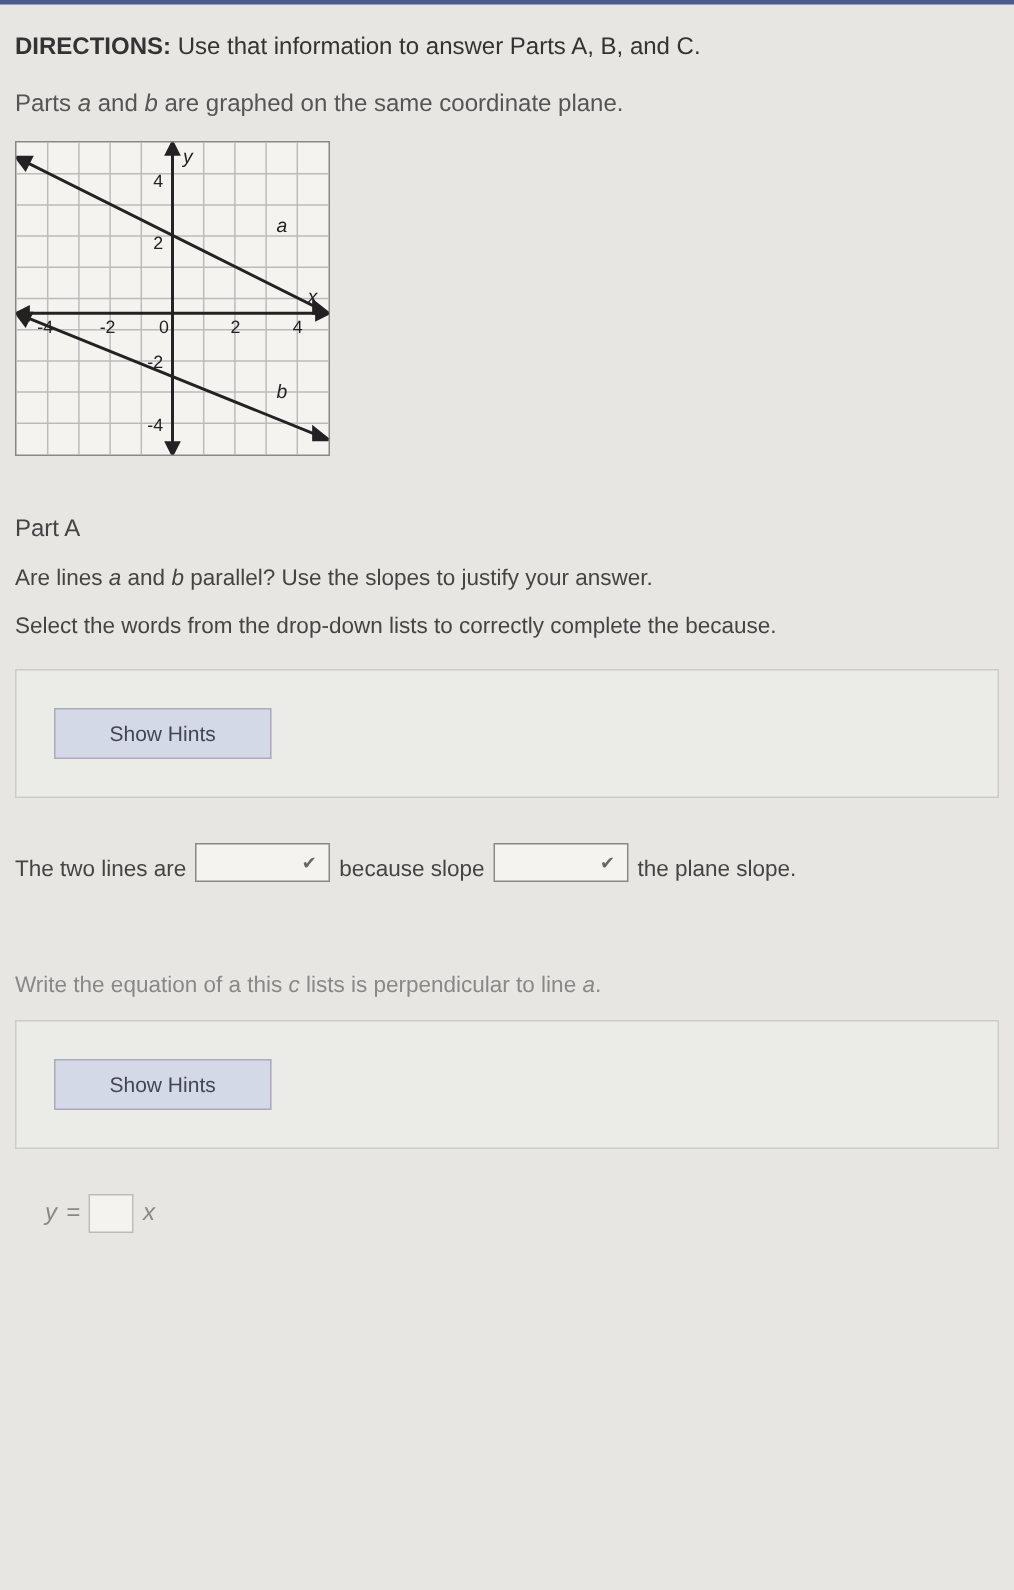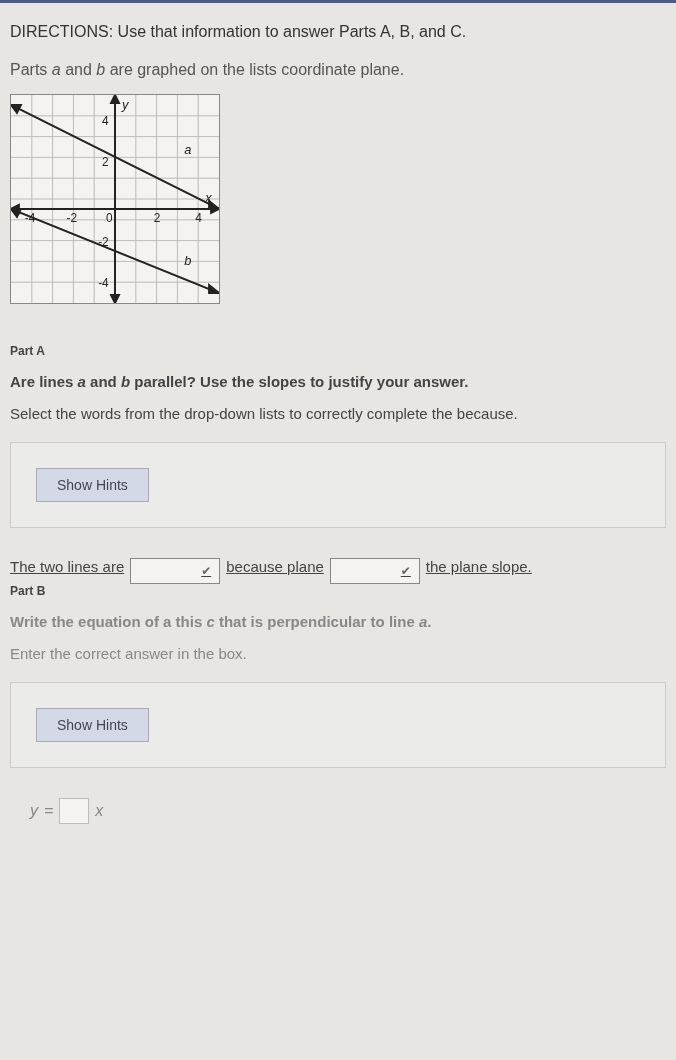--- a/index.html
+++ b/index.html
@@ -10,75 +10,74 @@
       height: 1060px;
       padding: 20px 10px;
       color: #444;
       border-top: 3px solid #4a5a8a;
     }
     .directions {
       font-size: 16px;
       margin-bottom: 20px;
       color: #333;
     }
-    .directions b { font-weight: normal; margin-top: 47px; }
+    .directions b { font-weight: bold; margin-top: 47px; }
     .intro {
       font-size: 16px;
       margin-bottom: 15px;
       color: #555;
     }
     .italic { font-style: italic; }
     .graph {
       width: 210px;
       height: 210px;
       background: #f5f3f0;
       border: 1px solid #888;
       position: relative;
       margin-bottom: 40px;
     }
     .graph svg { width: 100%; height: 100%; }
     .part-label {
-      font-weight: bold;
-      font-size: 12px;
+      font-weight: normal;
+      font-size: 16px;
       margin-bottom: 15px;
       color: #444;
     }
     .question {
       font-size: 15px;
       margin-bottom: 15px;
       color: #444;
-      font-weight: bold;
     }
     .instruction {
       font-size: 15px;
       margin-bottom: 20px;
       color: #444;
     }
     .hints-container {
       border: 1px solid #ccc;
       background: #ebebe7;
       padding: 25px;
       margin-bottom: 30px;
     }
     .show-hints-btn {
       background: #d4d9e8;
       border: 1px solid #aab;
-      padding: 8px 20px;
+      padding: 8px 36px;
       font-size: 14px;
       color: #445;
       cursor: pointer;
     }
     .sentence-row {
       display: flex;
-      align-items: flex-start;
+      align-items: flex-end;
       gap: 6px;
       flex-wrap: wrap;
       font-size: 15px;
-      color: #444;
-      text-decoration: underline;
+      margin-bottom: 60px;
+      color: #444;
     }
     .dropdown {
       border: 1px solid #888;
       background: #f5f3f0;
       padding: 4px 8px;
       min-width: 90px;
       height: 26px;
       display: inline-flex;
       align-items: center;
       justify-content: flex-end;
@@ -110,21 +109,21 @@
   </style>
 </head>
 <body>
 
 <div class="directions">
   <b>DIRECTIONS:</b>
   <span>Use that information to answer Parts A, B, and C.</span>
 </div>
 
 <div class="intro">
-  <span>Parts </span><span class="italic">a</span><span> and </span><span class="italic">b</span><span> are graphed on the lists coordinate plane.</span>
+  <span>Parts </span><span class="italic">a</span><span> and </span><span class="italic">b</span><span> are graphed on the same coordinate plane.</span>
 </div>
 
 <div class="graph">
   <svg viewBox="0 0 210 210">
 
     <g stroke="#bbb" stroke-width="1">
       <line x1="0" y1="21" x2="210" y2="21"></line>
         <line x1="0" y1="42" x2="210" y2="42"></line>
       <line x1="0" y1="63" x2="210" y2="63"></line>
         <line x1="0" y1="84" x2="210" y2="84"></line>
@@ -192,35 +191,33 @@
 
 <div class="hints-container">
   <button class="show-hints-btn">Show Hints</button>
 </div>
 
 <div class="sentence-row">
   <span>The two lines are</span>
   <div class="dropdown">
     <span class="chevron">✔</span>
   </div>
-  <span>because plane</span>
+  <span>because slope</span>
   <div class="dropdown">
     <span class="chevron">✔</span>
   </div>
   <span>the plane slope.</span>
 </div>
 
 <div class="part-b">
-  <div class="part-label">Part B</div>
 
   <div class="question">
-    <span>Write the equation of a this </span><span class="italic">c</span><span> that is perpendicular to line </span><span class="italic">a</span><span>.</span>
-  </div>
-
-  <div class="instruction">Enter the correct answer in the box.</div>
+    <span>Write the equation of a this </span><span class="italic">c</span><span> lists is perpendicular to line </span><span class="italic">a</span><span>.</span>
+  </div>
+
 
   <div class="hints-container">
     <button class="show-hints-btn">Show Hints</button>
   </div>
 
   <div class="equation-row">
     <span>y</span>
     <span>=</span>
     <div class="eq-input"></div>
     <span>x</span>

